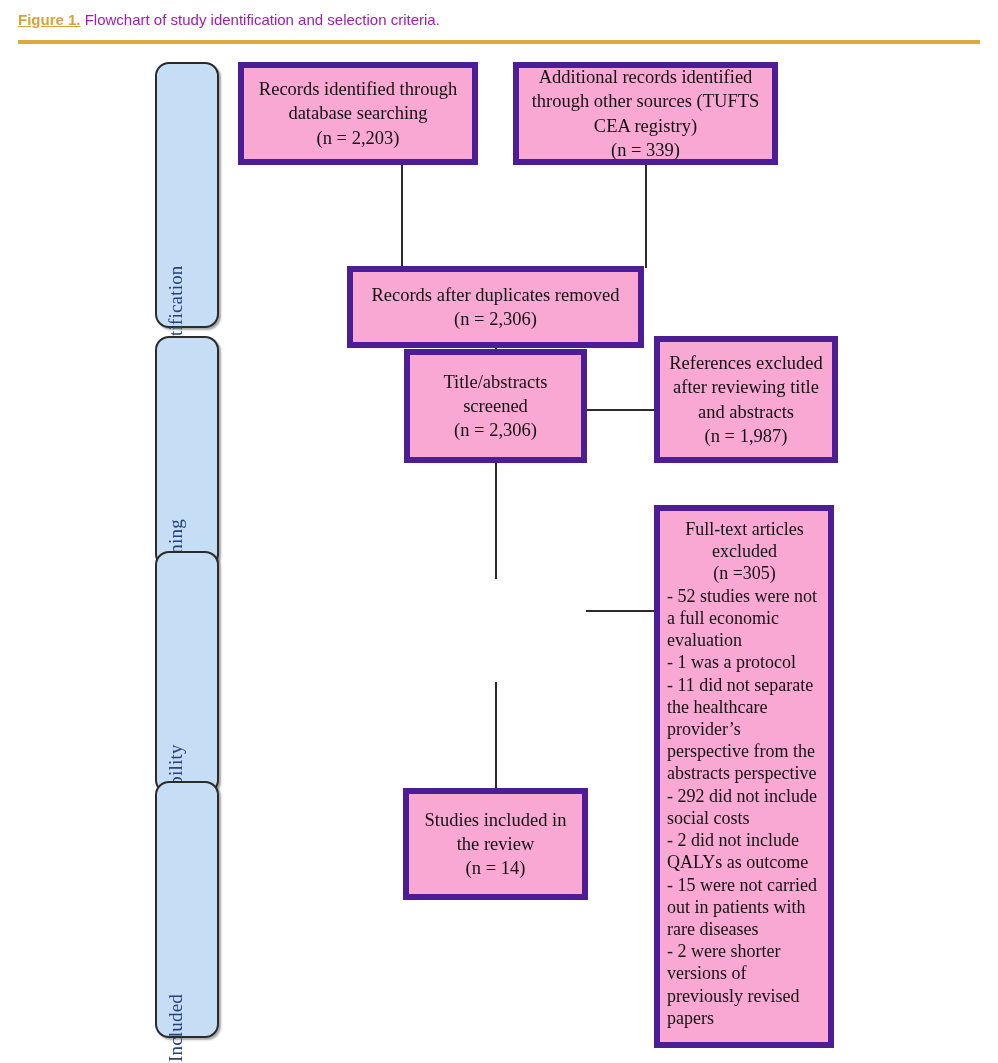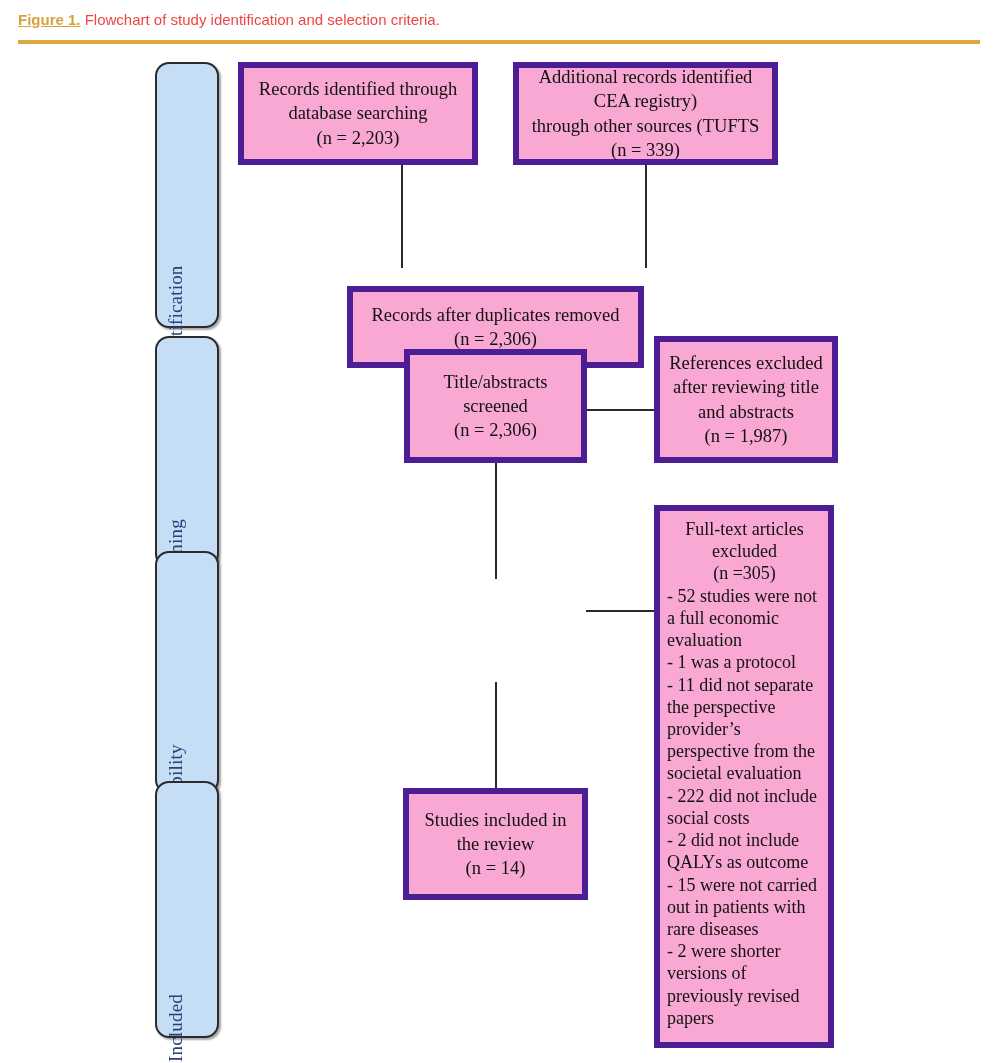--- a/index.html
+++ b/index.html
@@ -21,21 +21,21 @@
     font-family: "Liberation Sans", "DejaVu Sans", sans-serif;
     font-size: 15px;
     color: #1a1a1a;
     white-space: nowrap;
   }
   .caption .fig-label {
     color: #d9a13b;
     font-weight: bold;
     text-decoration: underline;
   }
-  .caption .fig-text { color: #ef4444; }
+  .caption .fig-text { color: #a21caf; }
   .caption-rule {
     position: absolute;
     left: 18px; top: 40px;
     width: 962px; height: 4px;
     background: #dfa83c;
   }
 
   
   .flow {
     position: absolute;
@@ -150,27 +150,27 @@
     <div class="lines">
       <div>Records identified through</div>
       <div>database searching</div>
       <div>(n = 2,203)</div>
     </div>
   </div>
 
   <div class="node" style="left:513px; top:14px; width:265px; height:103px;justify-content:center;">
     <div class="lines">
       <div>Additional records identified</div>
+      <div>through other sources (TUFTS</div>
       <div>CEA registry)</div>
-      <div>through other sources (TUFTS</div>
       <div>(n = 339)</div>
     </div>
   </div>
 
-  <div class="node" style="left:347px; top:218px; width:297px; height:82px;margin-top:20px;">
+  <div class="node" style="left:347px; top:218px; width:297px; height:82px;">
     <div class="lines">
       <div>Records after duplicates removed</div>
       <div>(n = 2,306)</div>
     </div>
   </div>
 
   <div class="node" style="left:404px; top:301px; width:183px; height:114px;">
     <div class="lines">
       <div>Title/abstracts</div>
       <div>screened</div>
@@ -191,25 +191,25 @@
   <div class="node listbox" style="left:654px; top:457px; width:180px; height:543px;">
     <div class="lines">
       <div class="head">Full-text articles</div>
       <div class="head">excluded</div>
       <div class="head">(n =305)</div>
       <div class="item">- 52 studies were not</div>
       <div class="item">a full economic</div>
       <div class="item">evaluation</div>
       <div class="item">- 1 was a protocol</div>
       <div class="item">- 11 did not separate</div>
-      <div class="item">the perspective</div>
+      <div class="item">the healthcare</div>
       <div class="item">provider’s</div>
       <div class="item">perspective from the</div>
-      <div class="item">societal evaluation</div>
-      <div class="item">- 222 did not include</div>
+      <div class="item">abstracts perspective</div>
+      <div class="item">- 292 did not include</div>
       <div class="item">social costs</div>
       <div class="item">- 2 did not include</div>
       <div class="item">QALYs as outcome</div>
       <div class="item">- 15 were not carried</div>
       <div class="item">out in patients with</div>
       <div class="item">rare diseases</div>
       <div class="item">- 2 were shorter</div>
       <div class="item">versions of</div>
       <div class="item">previously revised</div>
       <div class="item">papers</div>

